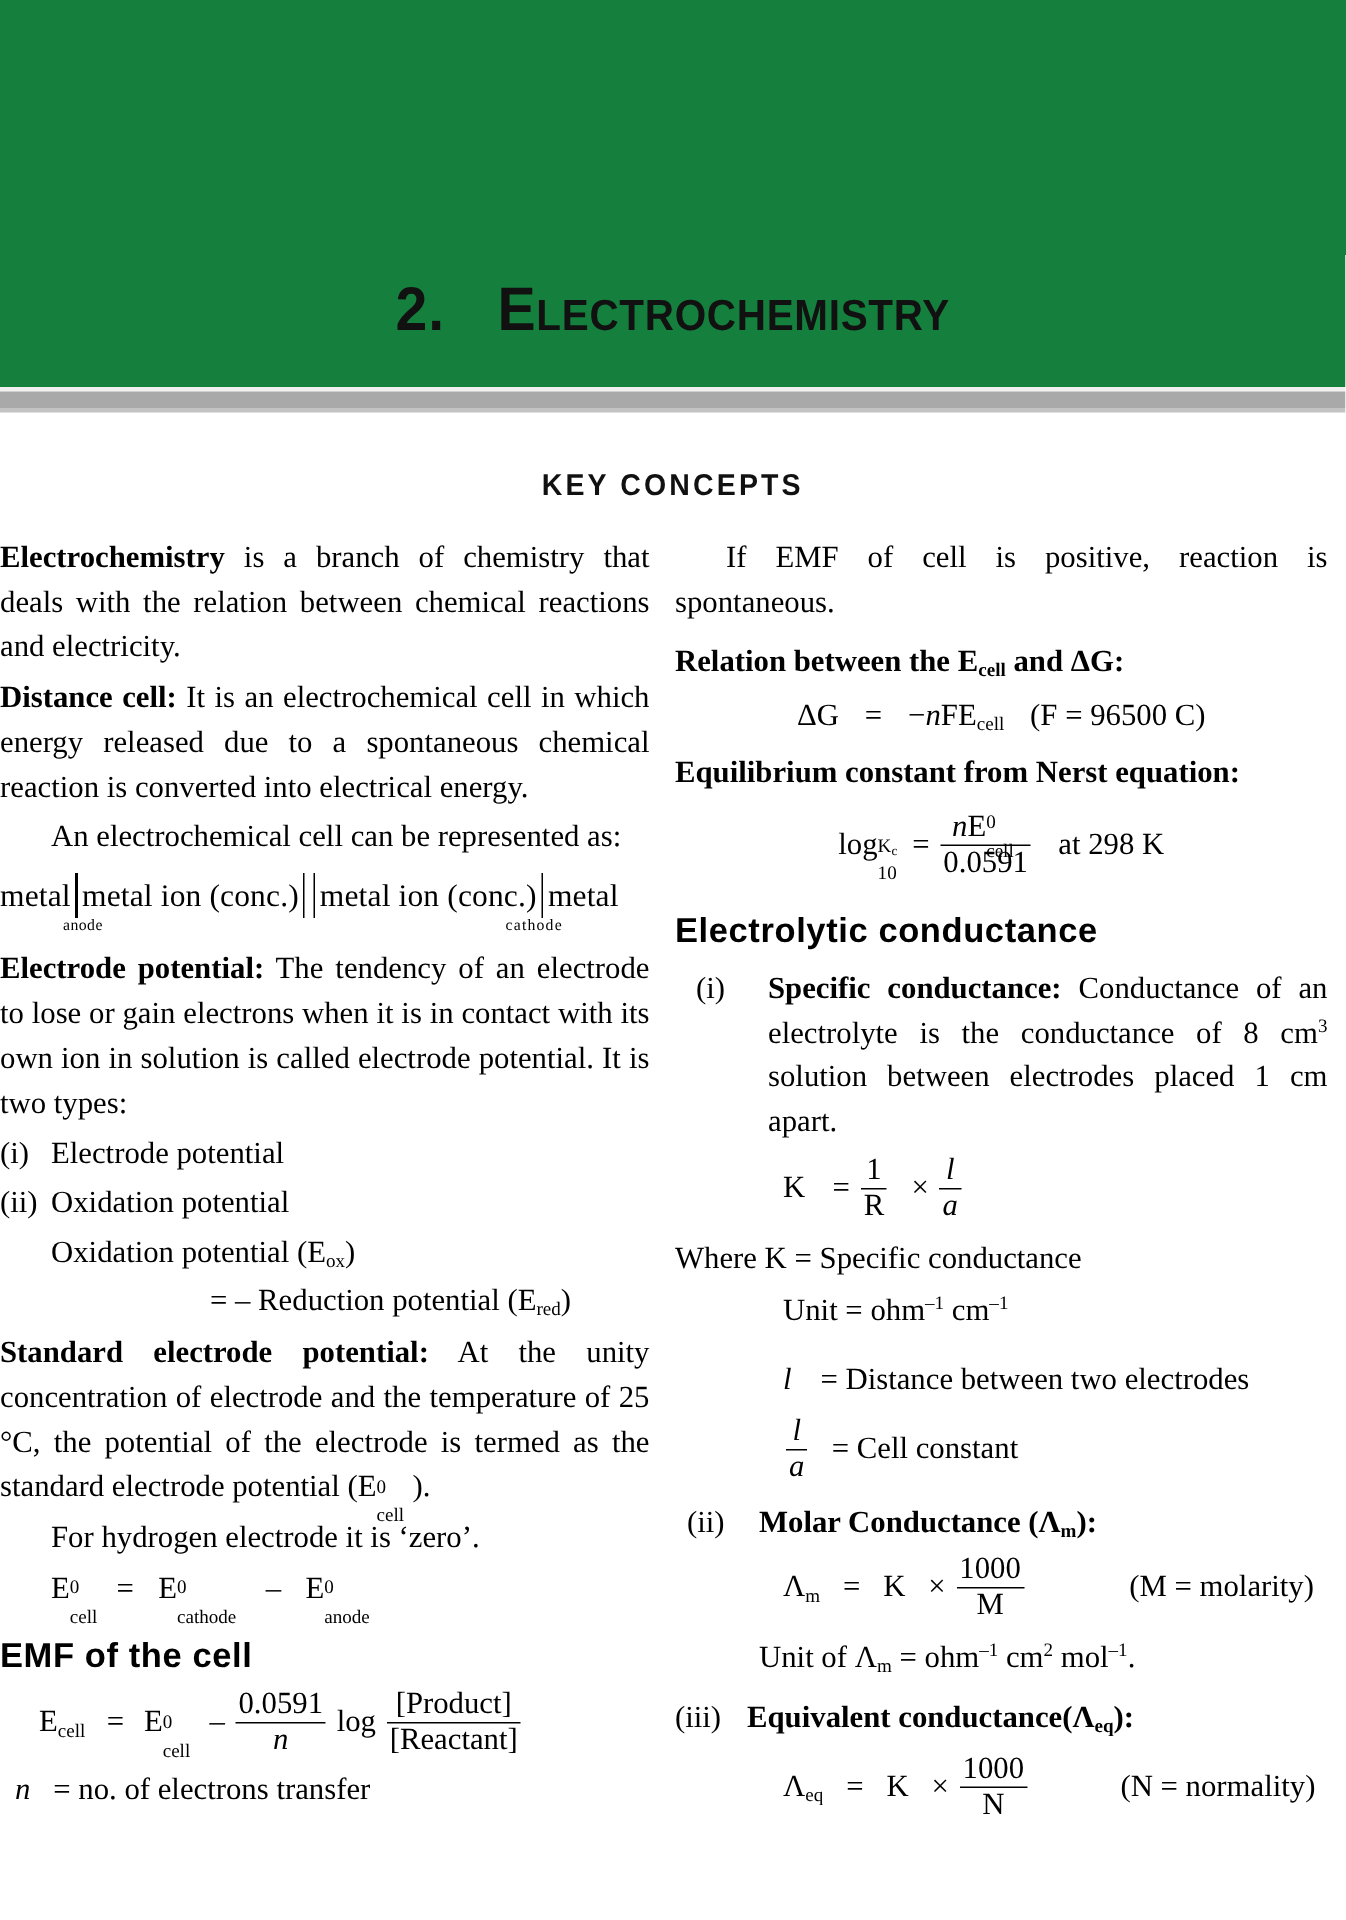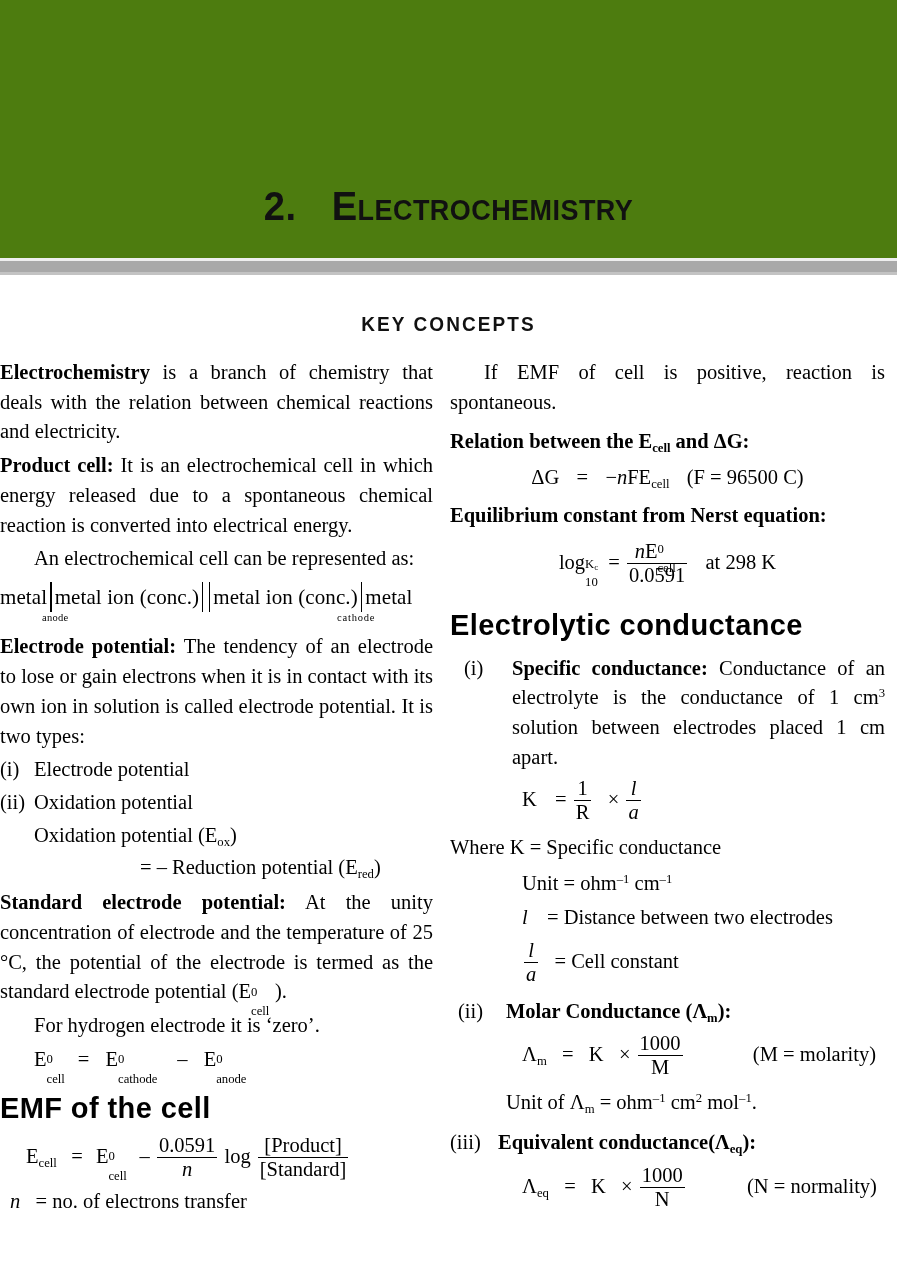--- a/index.html
+++ b/index.html
@@ -15,21 +15,21 @@
     font-family: "Liberation Serif", "DejaVu Serif", serif;
     color: #000;
   }
 
   
   .banner {
     position: absolute;
     left: 0; top: 0;
     width: 897px;
     height: 258px;
-    background: #4d7c0f;
+    background: #15803d;
     box-sizing: border-box;
   }
   .banner-thinline {
     position: absolute;
     left: 0; top: 258px;
     width: 897px; height: 3px;
     background: #efefef;
   }
   .banner-bar {
     position: absolute;
@@ -158,21 +158,21 @@
     font-size: 10.5px;
     letter-spacing: 0.3px;
     top: 28px;
   }
   .anode-lbl { left: 42px; }
   .cathode-lbl { left: 337px; letter-spacing: 0.8px; }
 
   .h2 {
     font-family: "Liberation Sans", "DejaVu Sans", sans-serif;
     font-weight: bold;
-    font-size: 29px;
+    font-size: 23px;
     letter-spacing: 0.4px;
     margin: 12px 0 4px 0;
   }
 </style>
 </head>
 <body>
 
 <div class="banner">
   <div class="chapter-title">
     <span class="num">2.</span>
@@ -183,21 +183,21 @@
 <div class="banner-thinline"></div>
 <div class="banner-bar"></div>
 <div class="banner-bar-shadow"></div>
 
 <div class="key-concepts">KEY CONCEPTS</div>
 
 <div class="col col-left">
 
   <p class="para"><b>Electrochemistry</b><span> is a branch of chemistry that deals with the relation between chemical reactions and electricity.</span></p>
 
-  <p class="para"><b>Product cell:</b><span> It is an electrochemical cell in which energy released due to a spontaneous chemical reaction is converted into electrical energy.</span></p>
+  <p class="para"><b>Distance cell:</b><span> It is an electrochemical cell in which energy released due to a spontaneous chemical reaction is converted into electrical energy.</span></p>
 
   <p class="para ind">An electrochemical cell can be represented as:</p>
 
   <div class="cellnot">
     <span class="math">metal</span><span class="bar1"></span><span class="math">metal ion (conc.)</span><span class="bar2"></span><span class="math">metal ion (conc.)</span><span class="bar1"></span><span class="math">metal</span>
     <span class="anode-lbl">anode</span>
     <span class="cathode-lbl">cathode</span>
   </div>
 
   <p class="para" style="margin-top:20px"><b>Electrode potential:</b><span> The tendency of an electrode to lose or gain electrons when it is in contact with its own ion in solution is called electrode potential. It is two types:</span></p>
@@ -242,21 +242,21 @@
     <span style="display:inline-block;width:3px"></span>
     <span>E</span><span class="ss"><i class="up">0</i><i class="dn">cell</i></span><span style="display:inline-block;width:26px"></span>
     <span>–</span>
     <span class="frac">
       <span class="num">0.0591</span>
       <span class="den it">n</span>
     </span>
     <span>log</span>
     <span class="frac">
       <span class="num">[Product]</span>
-      <span class="den">[Standard]</span>
+      <span class="den">[Reactant]</span>
     </span>
   </div>
 
   <div class="eq" style="margin-left:10px; margin-top:6px">
     <span class="it">n</span>
     <span style="display:inline-block;width:5px"></span>
     <span>= no. of electrons transfer</span>
   </div>
 
 </div>
@@ -289,21 +289,21 @@
       <span class="den">0.0591</span>
     </span>
     <span style="display:inline-block;width:6px"></span>
     <span>at 298 K</span>
   </div>
 
   <div class="h2" style="margin-top:16px">Electrolytic conductance</div>
 
   <div class="li-row" style="margin-top:8px">
     <span class="li-mark w48" style="padding-left:14px">(i)</span>
-    <span class="li-body"><b>Specific conductance:</b><span> Conductance of an electrolyte is the conductance of 1 cm</span><sup>3</sup><span> solution between electrodes placed 1 cm apart.</span></span>
+    <span class="li-body"><b>Specific conductance:</b><span> Conductance of an electrolyte is the conductance of 8 cm</span><sup>3</sup><span> solution between electrodes placed 1 cm apart.</span></span>
   </div>
 
   <div class="eq" style="margin-left:72px; margin-top:6px">
     <span>K</span>
     <span style="display:inline-block;width:8px"></span>
     <span>=</span>
     <span class="frac">
       <span class="num">1</span>
       <span class="den">R</span>
     </span>
@@ -315,21 +315,21 @@
     </span>
   </div>
 
   <div class="eq" style="margin-left:0px; margin-top:8px">Where K = Specific conductance</div>
 
   <div class="eq" style="margin-left:72px; margin-top:6px">
     <span>Unit = ohm</span><sup>–1</sup><span> cm</span><sup>–1</sup>
   </div>
 
 
-  <div class="eq" style="margin-left:72px; margin-top:4px">
+  <div class="eq" style="margin-left:72px; margin-top:16px">
     <span class="it">l</span>
     <span style="display:inline-block;width:9px"></span>
     <span>= Distance between two electrodes</span>
   </div>
 
   <div class="eq" style="margin-left:72px; margin-top:8px">
     <span class="frac">
       <span class="num it">l</span>
       <span class="den it">a</span>
     </span>

